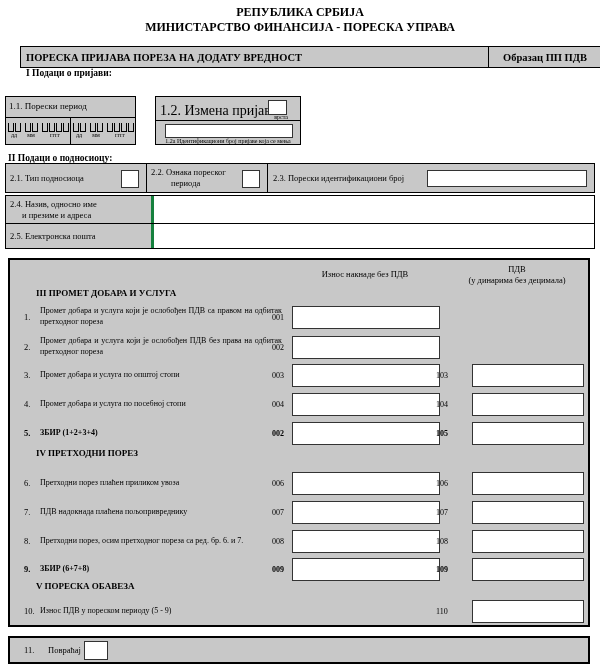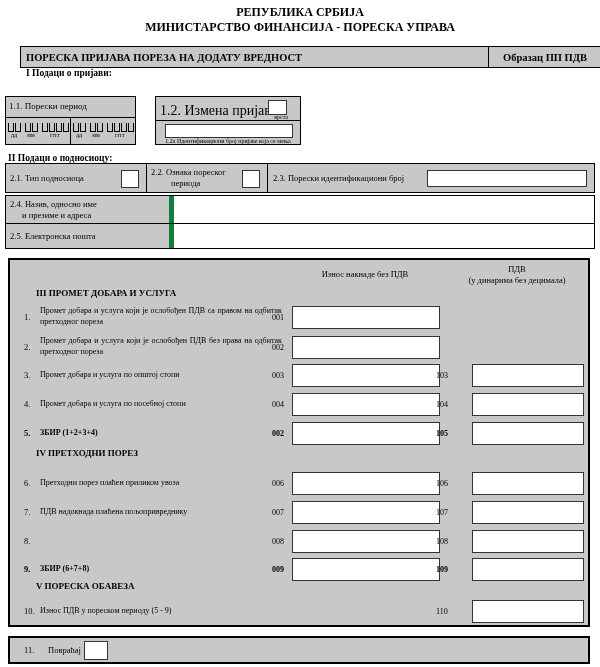--- a/index.html
+++ b/index.html
@@ -56,21 +56,21 @@
   .c23 { flex:1; position:relative; }
   .cell-lbl { font-size:8.5px; }
   .c21 .cell-lbl { position:absolute; left:4px; top:9px; }
   .c22 .l1 { position:absolute; left:4px; top:3px; }
   .c22 .l2 { position:absolute; left:24px; top:14px; }
   .c23 .cell-lbl { position:absolute; left:5px; top:9px; }
   .sqbox { position:absolute; background:#fff; border:1px solid #333; }
   .c21 .sqbox { right:7px; top:6px; width:16px; height:16px; }
   .c22 .sqbox { right:7px; top:6px; width:16px; height:16px; }
   .c23 .wideinp { position:absolute; right:7px; top:6px; width:158px; height:15px; background:#fff; border:1px solid #333; }
-  .lblc { width:168px; background:#c8c8c8; border-right:5px solid #15803d; font-size:8.5px;
+  .lblc { width:148px; background:#c8c8c8; border-right:3px solid #15803d; font-size:8.5px;
           padding:3px 0 0 4px; box-sizing:border-box; line-height:1.3; }
   .lblc .ind { padding-left:12px; }
   .valc { flex:1; background:#fff; }
   #s2r3 .lblc { padding-top:7px; }
 
   
   .panel { position:absolute; left:8px; top:258px; width:582px; height:369px;
            background:#c8c8c8; border:2px solid #000; box-sizing:border-box; }
   .colh { position:absolute; text-align:center; font-size:8.5px; line-height:1.3; }
   #colh1 { left:275px; top:9px; width:160px; }
@@ -278,20 +278,21 @@
       <span class="n">7.</span>
       <span class="t">ПДВ надокнада плаћена пољопривреднику</span>
       <span class="c1">007</span>
       <div class="i1"></div>
       <span class="c2">107</span>
       <div class="i2"></div>
     </div>
 
     <div class="trow" id="r8">
       <span class="n">8.</span>
+      <span class="t">Претходни порез, осим претходног пореза са ред. бр. 6. и 7.</span>
       <span class="c1">008</span>
       <div class="i1"></div>
       <span class="c2">108</span>
       <div class="i2"></div>
     </div>
 
     <div class="trow bold" id="r9">
       <span class="n">9.</span>
       <span class="t">ЗБИР (6+7+8)</span>
       <span class="c1">009</span>

